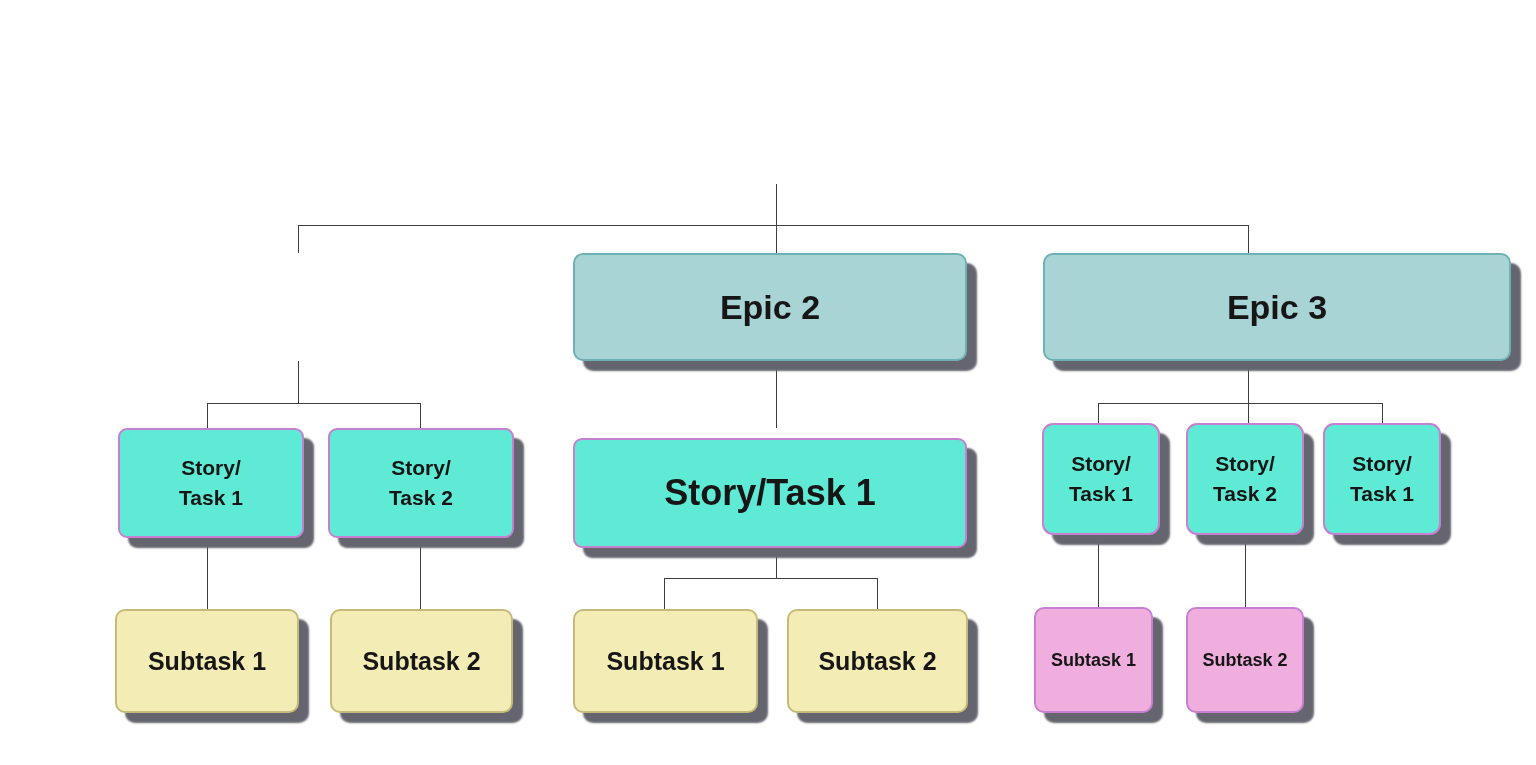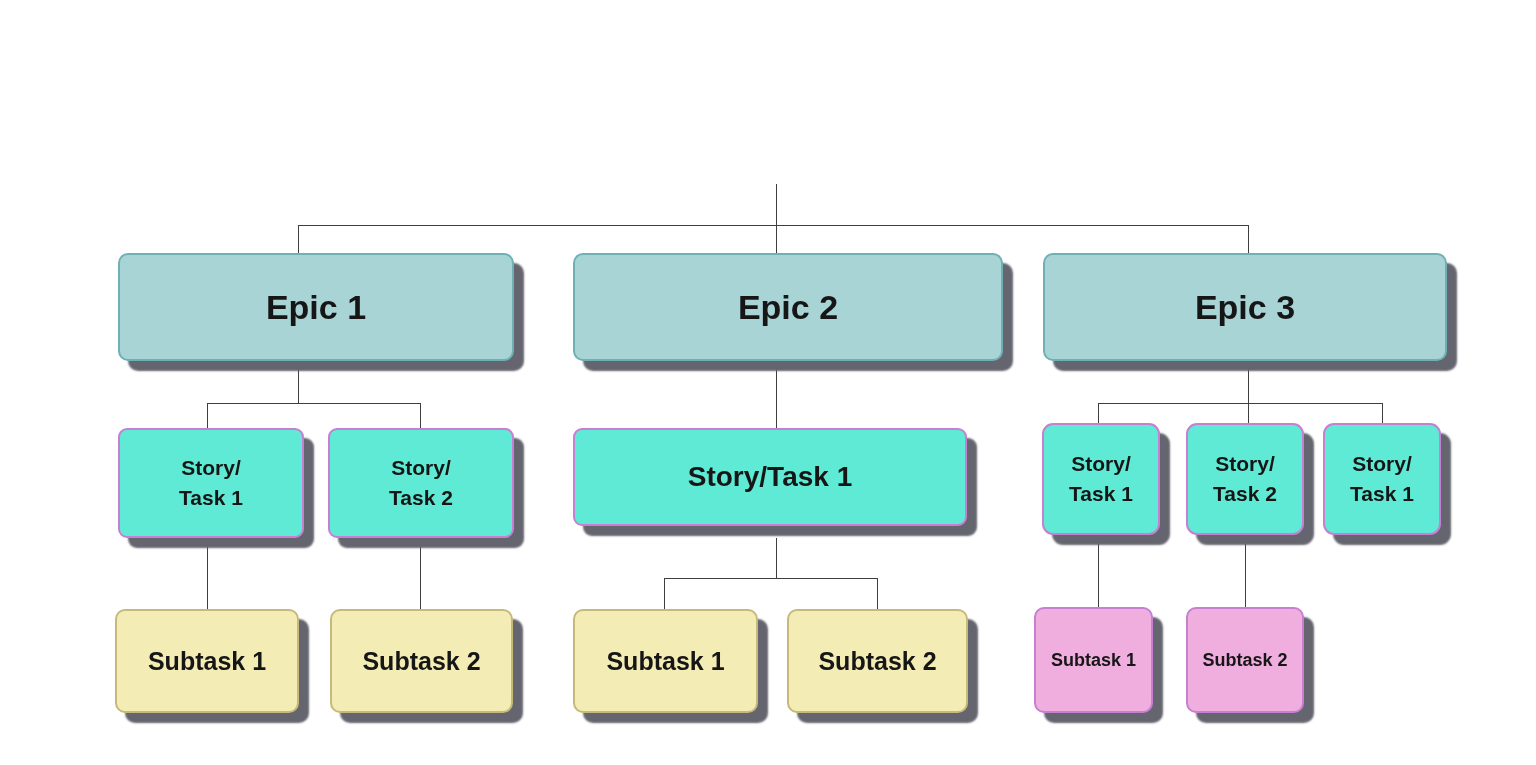--- a/index.html
+++ b/index.html
@@ -11,26 +11,26 @@
     position:absolute;display:flex;align-items:center;justify-content:center;
     text-align:center;font-weight:bold;color:#161616;box-sizing:border-box;
     box-shadow:10px 10px 2px #65656f;
   }
   .initiative{
     left:112px;top:40px;width:1328px;height:143px;
     background:#d2a4e2;border:2px solid #b583cd;border-radius:11px;font-size:42px;
   }
   .epic{background:#a9d4d6;border:2px solid #6fb0b5;border-radius:10px;font-size:34px;}
   #epic1{left:118px;top:253px;width:396px;height:108px;}
-  #epic2{left:573px;top:253px;width:430px;height:108px;}
-  #epic3{left:1043px;top:253px;width:404px;height:108px;}
+  #epic2{left:573px;top:253px;width:394px;height:108px;}
+  #epic3{left:1043px;top:253px;width:468px;height:108px;}
   .story{background:#5eead4;border:2px solid #c77fd2;border-radius:9px;font-size:21px;line-height:1.45;}
   #e1s1{left:118px;top:428px;width:186px;height:110px;}
   #e1s2{left:328px;top:428px;width:186px;height:110px;}
-  #e2s1{left:573px;top:428px;width:394px;height:98px;font-size:28px;}
+  #e2s1{left:573px;top:438px;width:394px;height:110px;font-size:36px;}
   #e3s1{left:1042px;top:423px;width:118px;height:112px;border-radius:11px;}
   #e3s2{left:1186px;top:423px;width:118px;height:112px;border-radius:11px;}
   #e3s3{left:1323px;top:423px;width:118px;height:112px;border-radius:11px;}
   .subtask-y{background:#f3ecb4;border:2px solid #c5ba79;border-radius:10px;font-size:25px;}
   #e1t1{left:115px;top:609px;width:184px;height:104px;}
   #e1t2{left:330px;top:609px;width:183px;height:104px;}
   #e2t1{left:573px;top:609px;width:185px;height:104px;}
   #e2t2{left:787px;top:609px;width:181px;height:104px;}
   .subtask-p{background:#efaede;border:2px solid #c77fd2;border-radius:10px;font-size:18px;}
   #e3t1{left:1034px;top:607px;width:119px;height:106px;}
@@ -64,23 +64,20 @@
   <div class="line v" style="left:207px;top:538px;height:71px;"></div>
   <div class="line v" style="left:420px;top:538px;height:71px;"></div>
   <div class="line v" style="left:776px;top:538px;height:40px;"></div>
   <div class="line h" style="left:664px;top:578px;width:213px;"></div>
   <div class="line v" style="left:664px;top:578px;height:31px;"></div>
   <div class="line v" style="left:877px;top:578px;height:31px;"></div>
   <div class="line v" style="left:1098px;top:535px;height:72px;"></div>
   <div class="line v" style="left:1245px;top:535px;height:72px;"></div>
 
 
-  <div class="node epic" id="epic1">
-    <span>Epic 1</span>
-  </div>
   <div class="node epic" id="epic2">
     <span>Epic 2</span>
   </div>
   <div class="node epic" id="epic3">
     <span>Epic 3</span>
   </div>
 
   <div class="node story" id="e1s1">
     <span>
       <span>Story/</span><br>

